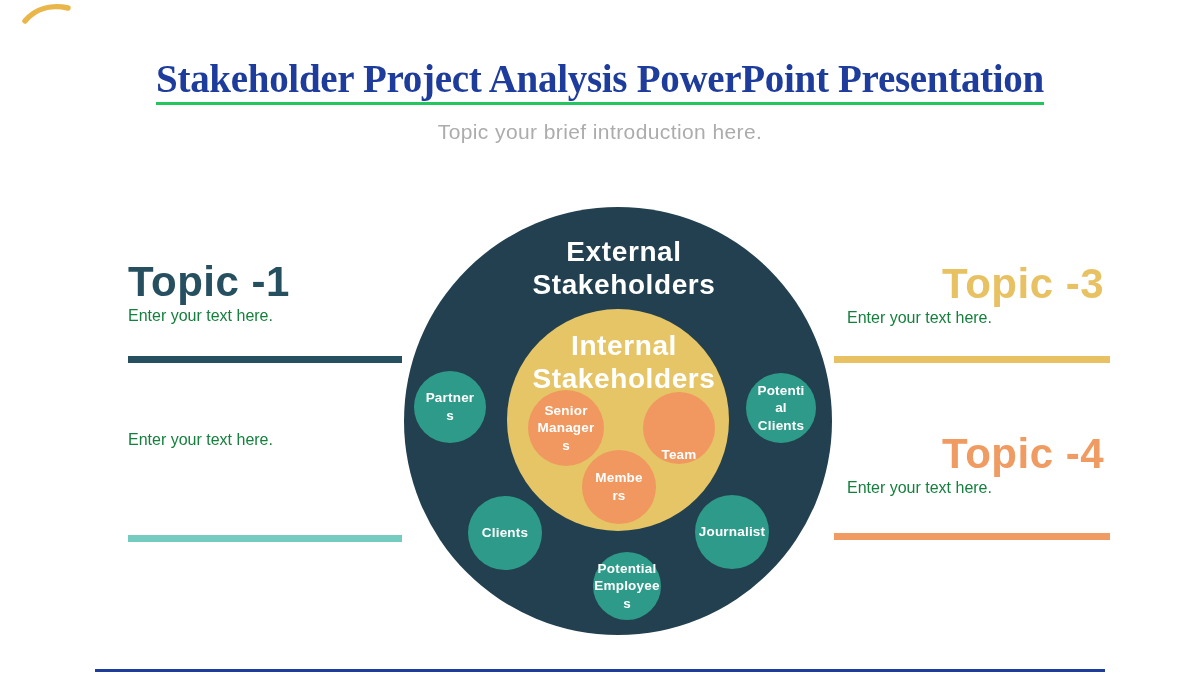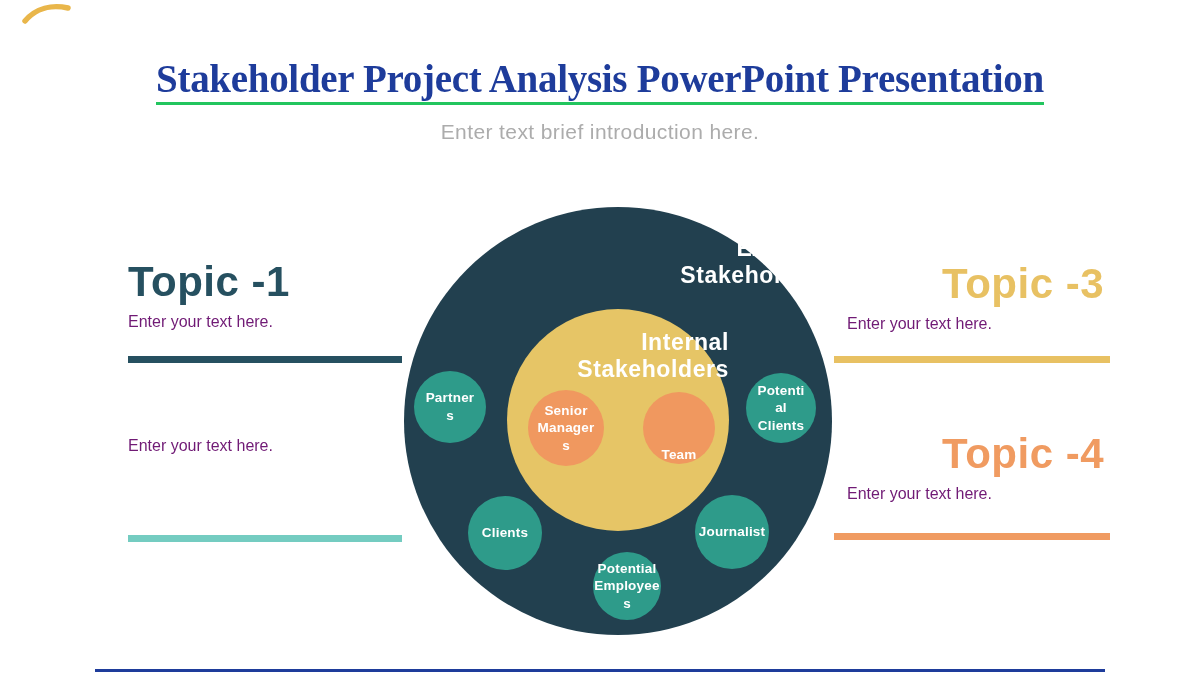--- a/index.html
+++ b/index.html
@@ -22,41 +22,41 @@
   }
   
   .corner-swoosh{position:absolute;left:22px;top:2px;}
   .footer-line{position:absolute;left:95px;top:669px;width:1010px;height:3px;background:#1E3C9B;}
   
   .topic{position:absolute;width:276px;}
   .topic-heading{
     font-size:42px;font-weight:bold;letter-spacing:0.5px;line-height:1.15;margin:0;
   }
   .topic-body{
-    font-size:16px;color:#701a75;margin-top:6px;line-height:1.2;
+    font-size:16px;color:#15803d;margin-top:0;line-height:1.2;
   }
   .t-right .topic-heading{text-align:right;padding-right:6px;}
   .t-right .topic-body{text-align:left;padding-left:13px;}
   .topic-line{position:absolute;height:7px;}
   .c1{color:#265060}.bg1{background:#265060}
   .c2{color:#74CCC1}.bg2{background:#74CCC1}
   .c3{color:#E8C163}.bg3{background:#E8C163}
   .c4{color:#F09B61}.bg4{background:#F09B61}
   
   .outer-circle{
     position:absolute;left:404px;top:207px;width:428px;height:428px;border-radius:50%;
     background:#22404F;
   }
   .inner-circle{
     position:absolute;left:103px;top:102px;width:222px;height:222px;border-radius:50%;
     background:#E6C566;
   }
   .ring-label{
-    position:absolute;left:0;width:100%;text-align:right;color:#ffffff;
-    font-weight:bold;font-size:23px;line-height:1.18;letter-spacing:0.6px;white-space:pre-line;
+    position:absolute;left:6px;width:100%;text-align:center;color:#ffffff;
+    font-weight:bold;font-size:28px;line-height:1.18;letter-spacing:0.6px;white-space:pre-line;
   }
   .bubble{
     position:absolute;border-radius:50%;display:flex;align-items:center;justify-content:center;
     text-align:center;
   }
   .bubble span{
     color:#ffffff;font-weight:bold;font-size:13.5px;line-height:1.3;letter-spacing:0.2px;
     white-space:pre-line;
   }
   .bubble-ext{background:#2E9B8A;}
@@ -67,21 +67,21 @@
 
 <div class="page">
 
   <svg class="corner-swoosh" width="50" height="22" viewBox="0 0 50 22">
     <path d="M3,19 C14,6 30,2.5 46,6" fill="none" stroke="#E9B64A" stroke-width="5.5" stroke-linecap="round"></path>
   </svg>
 
   <div class="slide-title">
     <span class="u">Stakeholder Project Analysis PowerPoint Presentation</span>
   </div>
-  <div class="slide-subtitle">Enter text brief introduction here.</div>
+  <div class="slide-subtitle">Topic your brief introduction here.</div>
 
   <div class="topic" style="left:128px;top:258px;">
     <div class="topic-heading c1">Topic -1</div>
     <div class="topic-body">Enter your text here.</div>
   </div>
   <div class="topic-line bg1" style="left:128px;top:356px;width:274px;"></div>
 
   <div class="topic" style="left:128px;top:430px;">
     <div class="topic-body">Enter your text here.</div>
   </div>
@@ -130,19 +130,23 @@
 Stakeholders</div>
 
       <div class="bubble bubble-int" style="left:21px;top:81px;width:76px;height:76px;">
         <span>Senior
 Manager
 s</span>
       </div>
       <div class="bubble bubble-int" style="left:136px;top:83px;width:72px;height:72px;align-items:flex-end;">
         <span>Team</span>
       </div>
+      <div class="bubble bubble-int" style="left:75px;top:141px;width:74px;height:74px;">
+        <span>Membe
+rs</span>
+      </div>
     </div>
 
   </div>
 
   <div class="footer-line"></div>
 
 </div>
 
 </body></html>

